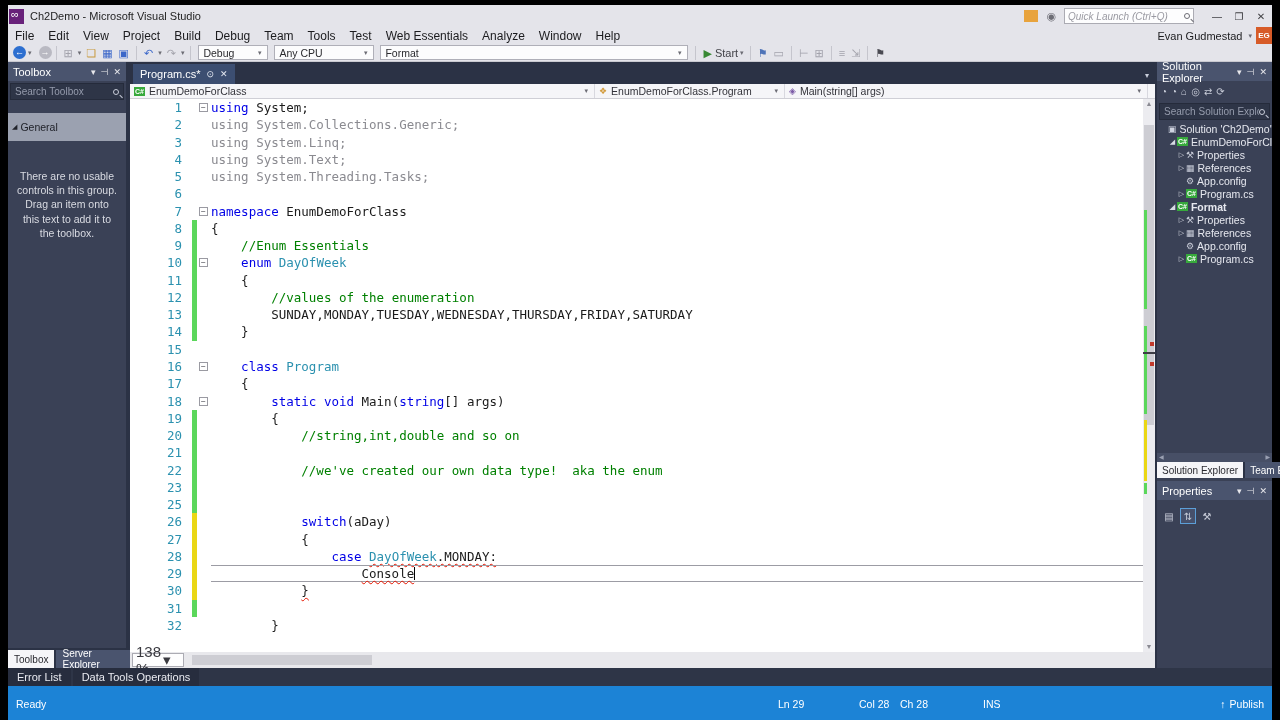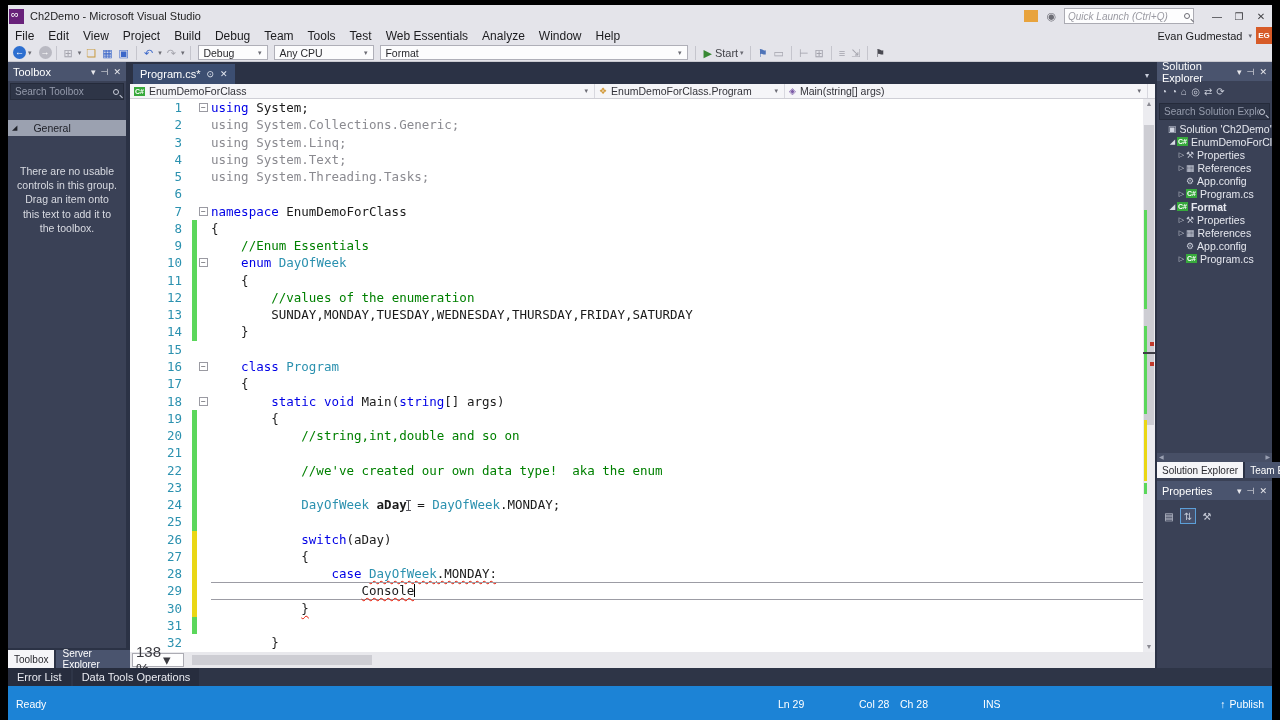--- a/index.html
+++ b/index.html
@@ -42,21 +42,21 @@
   .combo .cval{flex:1;font-size:10.5px;color:#2A2A2E;white-space:nowrap;overflow:hidden;}
   
   #main{position:absolute;left:0;top:57px;width:100%;height:606px;background:#2B3245;}
   
   #toolbox{position:absolute;left:0;top:0;width:120px;height:586px;background:#3A4156;border-right:2px solid #2B3245;}
   .phead{height:19px;background:#4A546E;color:#FFF;font-size:11px;display:flex;align-items:center;padding:0 5px;}
   .phead .pbtns{margin-left:auto;display:flex;gap:5px;font-size:9px;color:#E8E8EC;}
   .psearch{height:17px;margin:2px 2px 0 2px;background:#2E3547;border:1px solid #252B3B;display:flex;align-items:center;padding:0 4px;}
   .psearch .ph{flex:1;font-size:10px;color:#959BAC;white-space:nowrap;overflow:hidden;}
   .mag.light{border-color:#C8CCD8;} .mag.light:after{background:#C8CCD8;}
-  #tbx-group{height:16px;margin-top:20px;background:#9BA1B0;color:#20222A;font-size:10.5px;display:flex;align-items:center;padding:0 4px;gap:16px;}
+  #tbx-group{height:28px;margin-top:13px;background:#9BA1B0;color:#20222A;font-size:10.5px;display:flex;align-items:center;padding:0 4px;gap:3px;}
   #tbx-msg{margin-top:28px;padding:0 8px;font-size:10.5px;color:#D9DBE2;text-align:center;line-height:1.35;}
   
   #editor{position:absolute;left:122px;top:0;width:1025px;height:606px;background:#2B3245;}
   #tabstrip{position:absolute;left:0;top:0;width:100%;height:22px;background:#2B3245;display:flex;align-items:flex-end;}
   #doctab{height:20px;background:#3C4E71;color:#FFF;font-size:11px;display:flex;align-items:center;padding:0 7px;gap:6px;margin-left:3px;}
   #doctab .tpin,#doctab .tclose{font-size:9px;color:#E3E7F0;}
   #tab-overflow{margin-left:auto;color:#C9CEDA;font-size:8px;padding:0 6px 4px 0;}
   #breadcrumb{position:absolute;left:0;top:22px;width:100%;height:15px;background:#F5F5F8;border-bottom:1px solid #CFCFD6;display:flex;font-size:10.5px;color:#33333A;}
   .bc{display:flex;align-items:center;border-right:1px solid #D8D8DF;padding:0 4px;gap:4px;overflow:hidden;}
   .bc .dd{margin-left:auto;}
@@ -280,21 +280,20 @@
               <div class="codeline"><span class="lnum">14</span><span class="cbar g"></span><span class="fold"></span><span class="codetext">    <span class="p">}</span></span></div>
               <div class="codeline"><span class="lnum">15</span><span class="cbar"></span><span class="fold"></span><span class="codetext"></span></div>
               <div class="codeline"><span class="lnum">16</span><span class="cbar"></span><span class="fold"><span class="fbox">−</span></span><span class="codetext">    <span class="k">class</span><span class="p"> </span><span class="t">Program</span></span></div>
               <div class="codeline"><span class="lnum">17</span><span class="cbar"></span><span class="fold"></span><span class="codetext">    <span class="p">{</span></span></div>
               <div class="codeline"><span class="lnum">18</span><span class="cbar"></span><span class="fold"><span class="fbox">−</span></span><span class="codetext">        <span class="k">static</span><span class="p"> </span><span class="k">void</span><span class="p"> Main(</span><span class="k">string</span><span class="p">[] args)</span></span></div>
               <div class="codeline"><span class="lnum">19</span><span class="cbar g"></span><span class="fold"></span><span class="codetext">        <span class="p">{</span></span></div>
               <div class="codeline"><span class="lnum">20</span><span class="cbar g"></span><span class="fold"></span><span class="codetext">            <span class="c">//string,int,double and so on</span></span></div>
               <div class="codeline"><span class="lnum">21</span><span class="cbar g"></span><span class="fold"></span><span class="codetext"></span></div>
               <div class="codeline"><span class="lnum">22</span><span class="cbar g"></span><span class="fold"></span><span class="codetext">            <span class="c">//we've created our own data type!  aka the enum</span></span></div>
               <div class="codeline"><span class="lnum">23</span><span class="cbar g"></span><span class="fold"></span><span class="codetext"></span></div>
-              <div class="codeline"><span class="lnum">24</span><span class="cbar g"></span><span class="fold"></span><span class="codetext">            <span class="t">DayOfWeek</span><span class="p"> </span><span class="bd">aDay</span><span class="ib"></span><span class="p"> = </span><span class="t">DayOfWeek</span><span class="p">.MONDAY;</span></span></div>
               <div class="codeline"><span class="lnum">25</span><span class="cbar g"></span><span class="fold"></span><span class="codetext"></span></div>
               <div class="codeline"><span class="lnum">26</span><span class="cbar y"></span><span class="fold"></span><span class="codetext">            <span class="k">switch</span><span class="p">(aDay)</span></span></div>
               <div class="codeline"><span class="lnum">27</span><span class="cbar y"></span><span class="fold"></span><span class="codetext">            <span class="p">{</span></span></div>
               <div class="codeline"><span class="lnum">28</span><span class="cbar y"></span><span class="fold"></span><span class="codetext">                <span class="k">case</span><span class="p"> </span><span class="t sq">DayOfWeek</span><span class="p sq">.MONDAY:</span></span></div>
               <div class="codeline cur"><span class="lnum">29</span><span class="cbar y"></span><span class="fold"></span><span class="codetext">                    <span class="p sq">Console</span><span class="ct"></span></span></div>
               <div class="codeline"><span class="lnum">30</span><span class="cbar y"></span><span class="fold"></span><span class="codetext">            <span class="p sq">}</span></span></div>
               <div class="codeline"><span class="lnum">31</span><span class="cbar g"></span><span class="fold"></span><span class="codetext"></span></div>
               <div class="codeline"><span class="lnum">32</span><span class="cbar"></span><span class="fold"></span><span class="codetext">        <span class="p">}</span></span></div>
             </div>
           </div>

